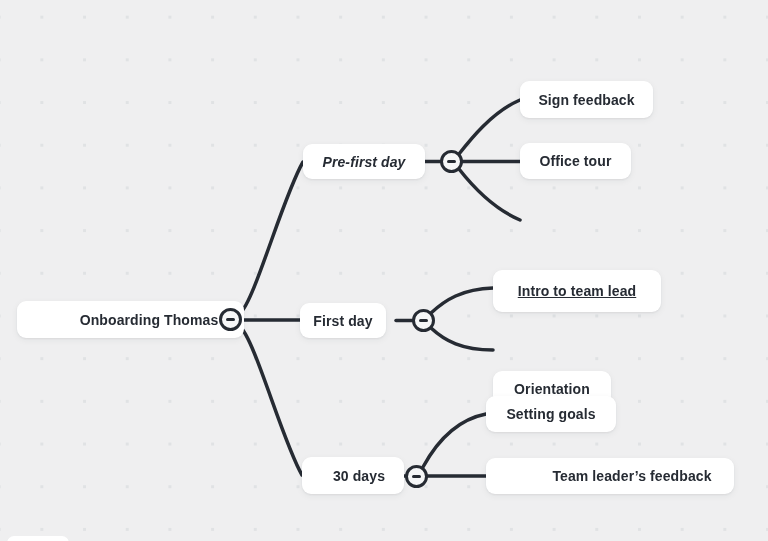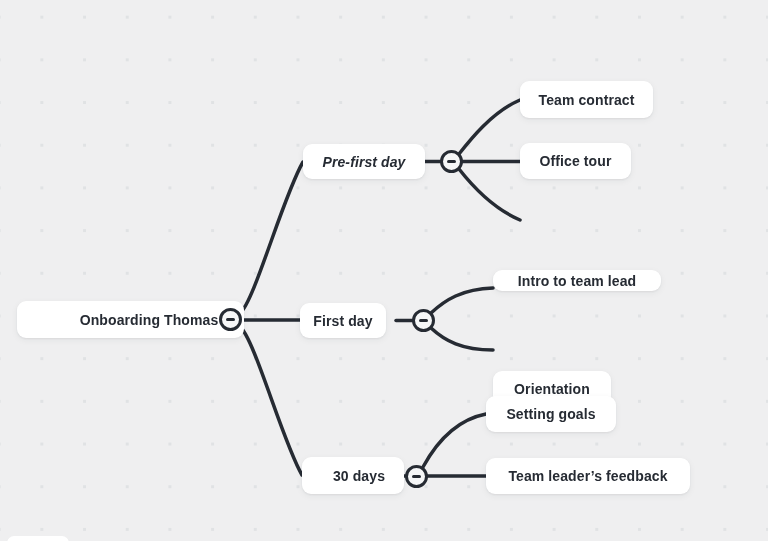--- a/index.html
+++ b/index.html
@@ -102,32 +102,32 @@
 
   <div class="node" style="left:17px; top:301px; width:190px; height:37px;padding-left:37px;">Onboarding Thomas</div>
   <div class="toggle" style="left:218.5px; top:308px;">
     <span class="minus-bar"></span>
   </div>
 
   <div class="node" style="left:303px; top:144px; width:122px; height:35px;font-style:italic;">Pre-first day</div>
   <div class="toggle" style="left:439.5px; top:150px;">
     <span class="minus-bar"></span>
   </div>
-  <div class="node" style="left:520px; top:81px; width:133px; height:37px;">Team contract</div>
+  <div class="node" style="left:520px; top:81px; width:133px; height:37px;">Sign feedback</div>
   <div class="node" style="left:520px; top:143px; width:111px; height:36px;">Office tour</div>
 
   <div class="node" style="left:300px; top:303px; width:86px; height:35px;">First day</div>
   <div class="toggle" style="left:411.5px; top:309px;">
     <span class="minus-bar"></span>
   </div>
-  <div class="node" style="left:493px; top:270px; width:168px; height:21px;">Intro to team lead</div>
+  <div class="node" style="left:493px; top:270px; width:168px; height:42px;text-decoration:underline;">Intro to team lead</div>
   <div class="node" style="left:493px; top:332px; width:118px; height:35px;margin-top:39px;">Orientation</div>
 
   <div class="node" style="left:302px; top:457px; width:90px; height:37px;padding-left:12px;">30 days</div>
   <div class="toggle" style="left:404.5px; top:464.5px;">
     <span class="minus-bar"></span>
   </div>
   <div class="node" style="left:486px; top:396px; width:130px; height:36px;">Setting goals</div>
-  <div class="node" style="left:486px; top:458px; width:204px; height:36px;">Team leader’s feedback</div>
+  <div class="node" style="left:486px; top:458px; width:204px; height:36px;padding-left:44px;">Team leader’s feedback</div>
 
   <div class="partial-node" style="left:7px; top:536px; width:62px; height:14px;"></div>
 
 </div>
 
 </body></html>

